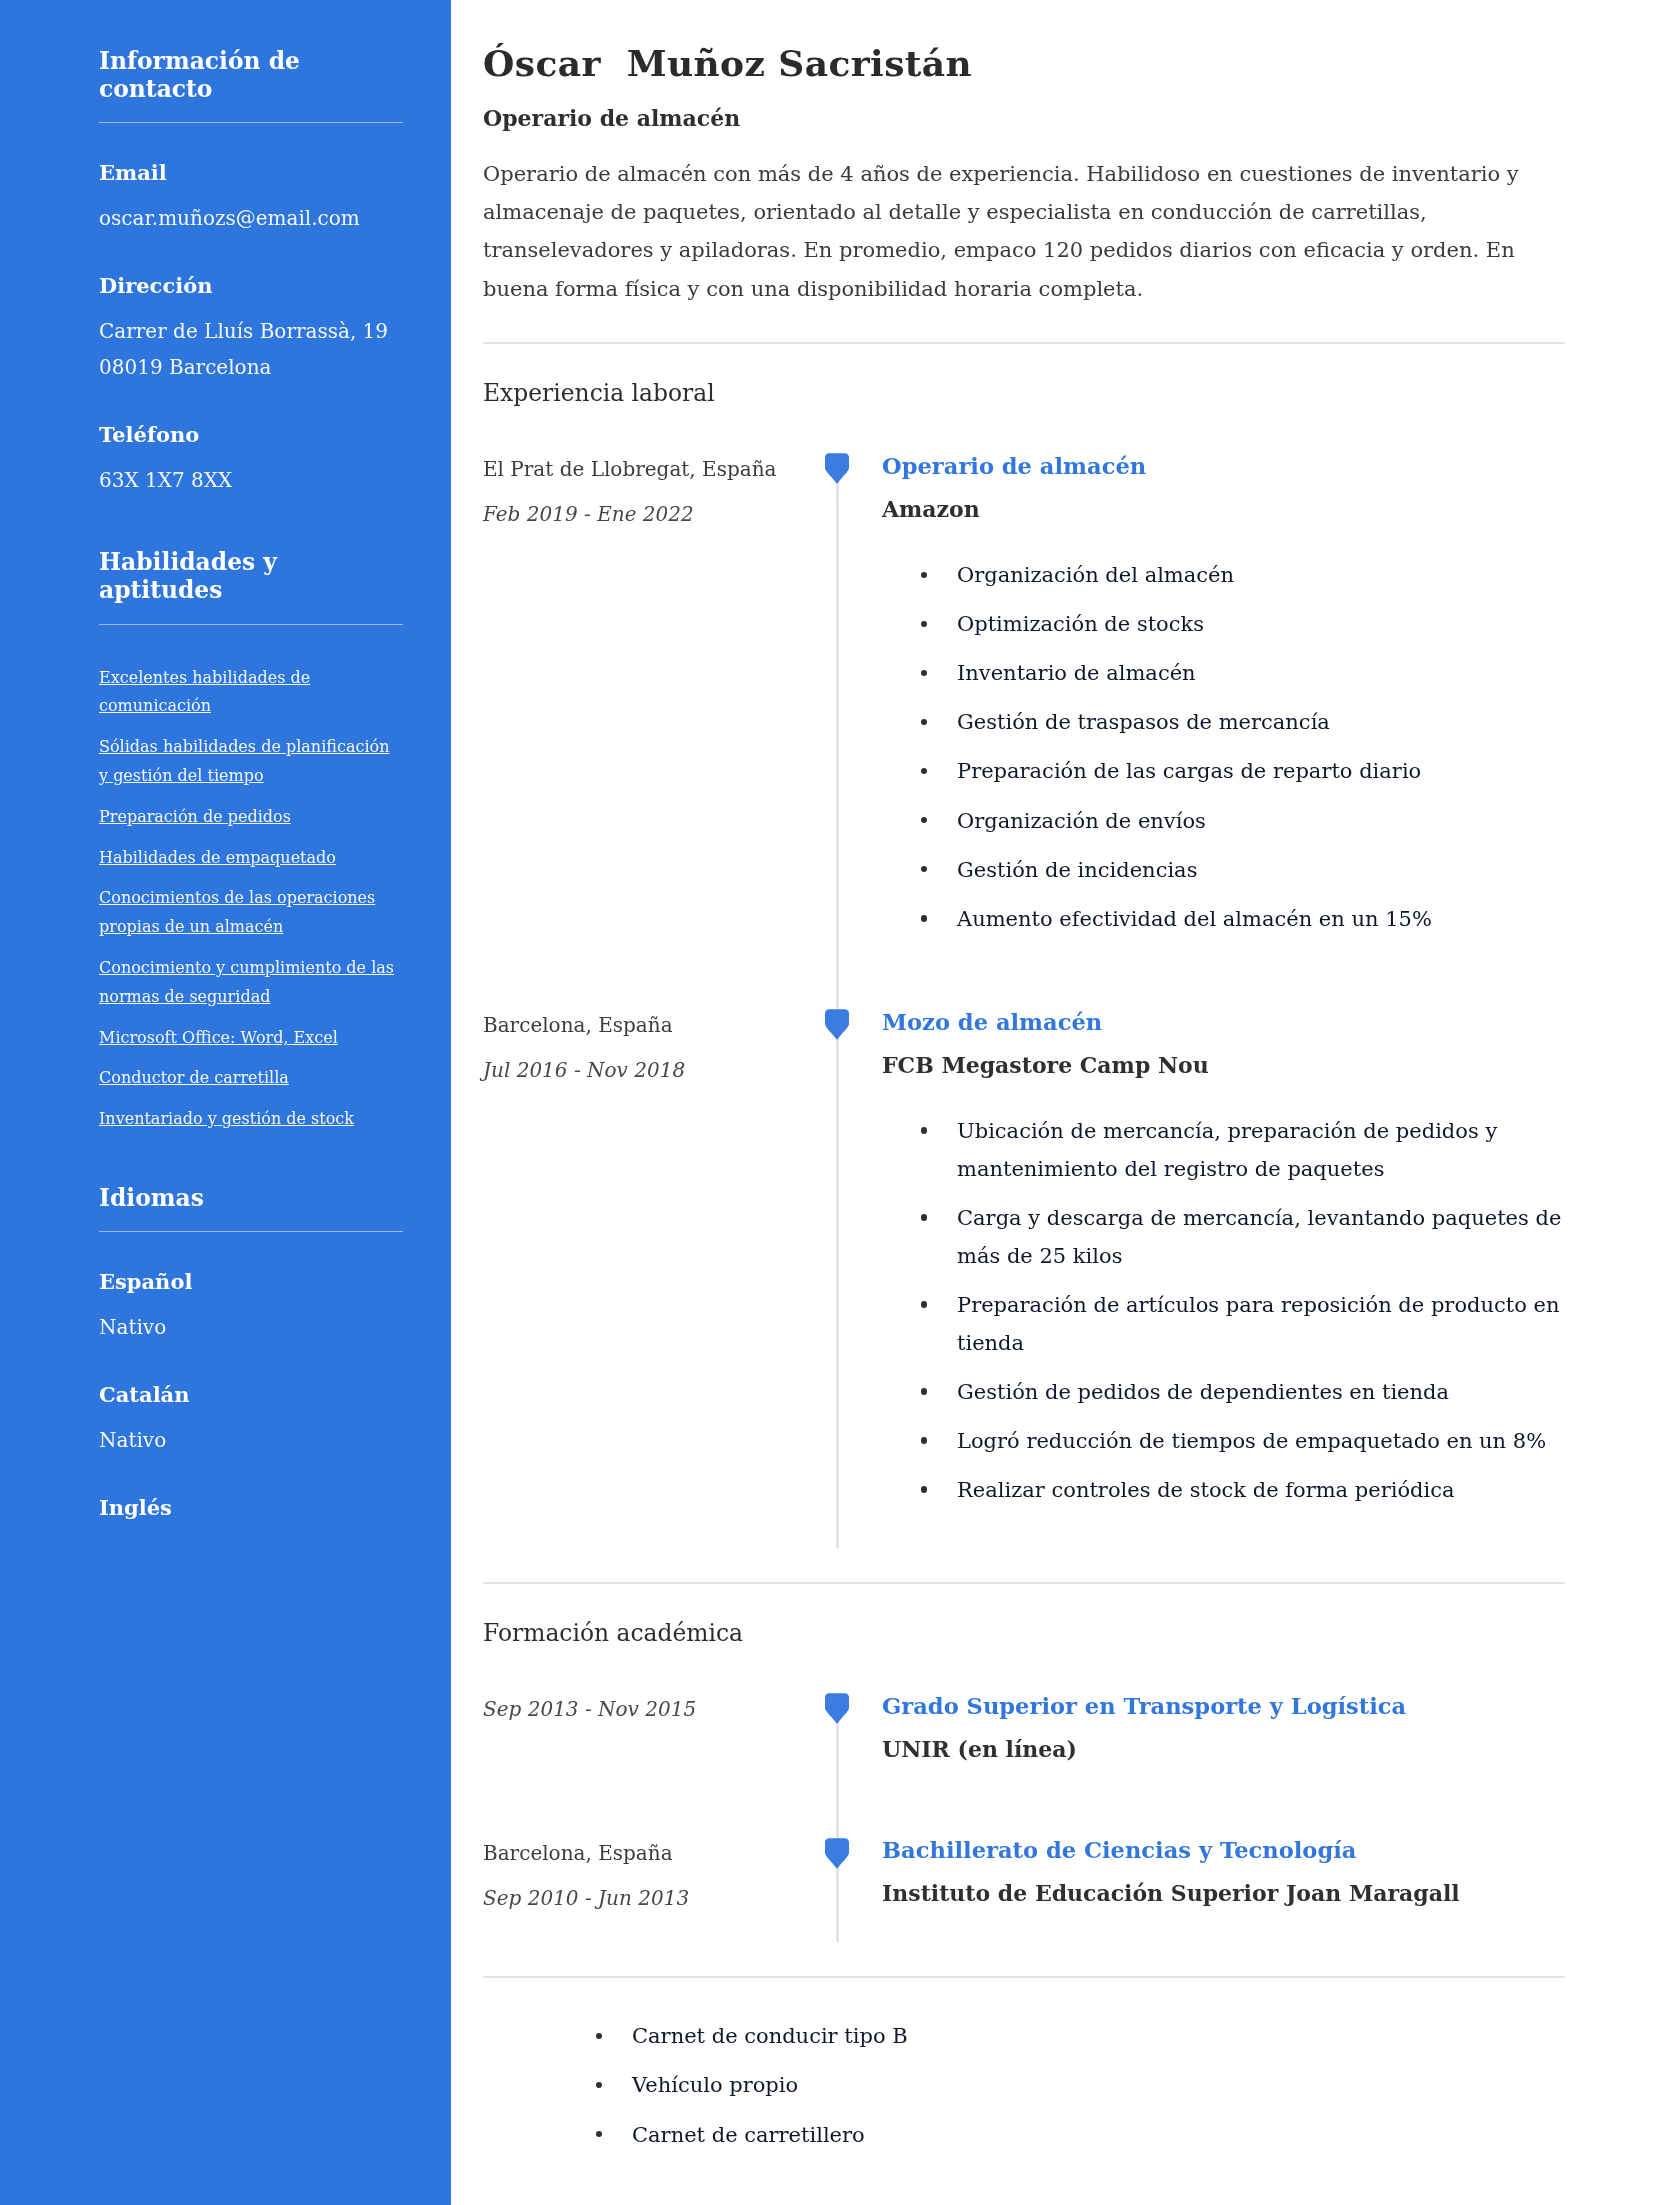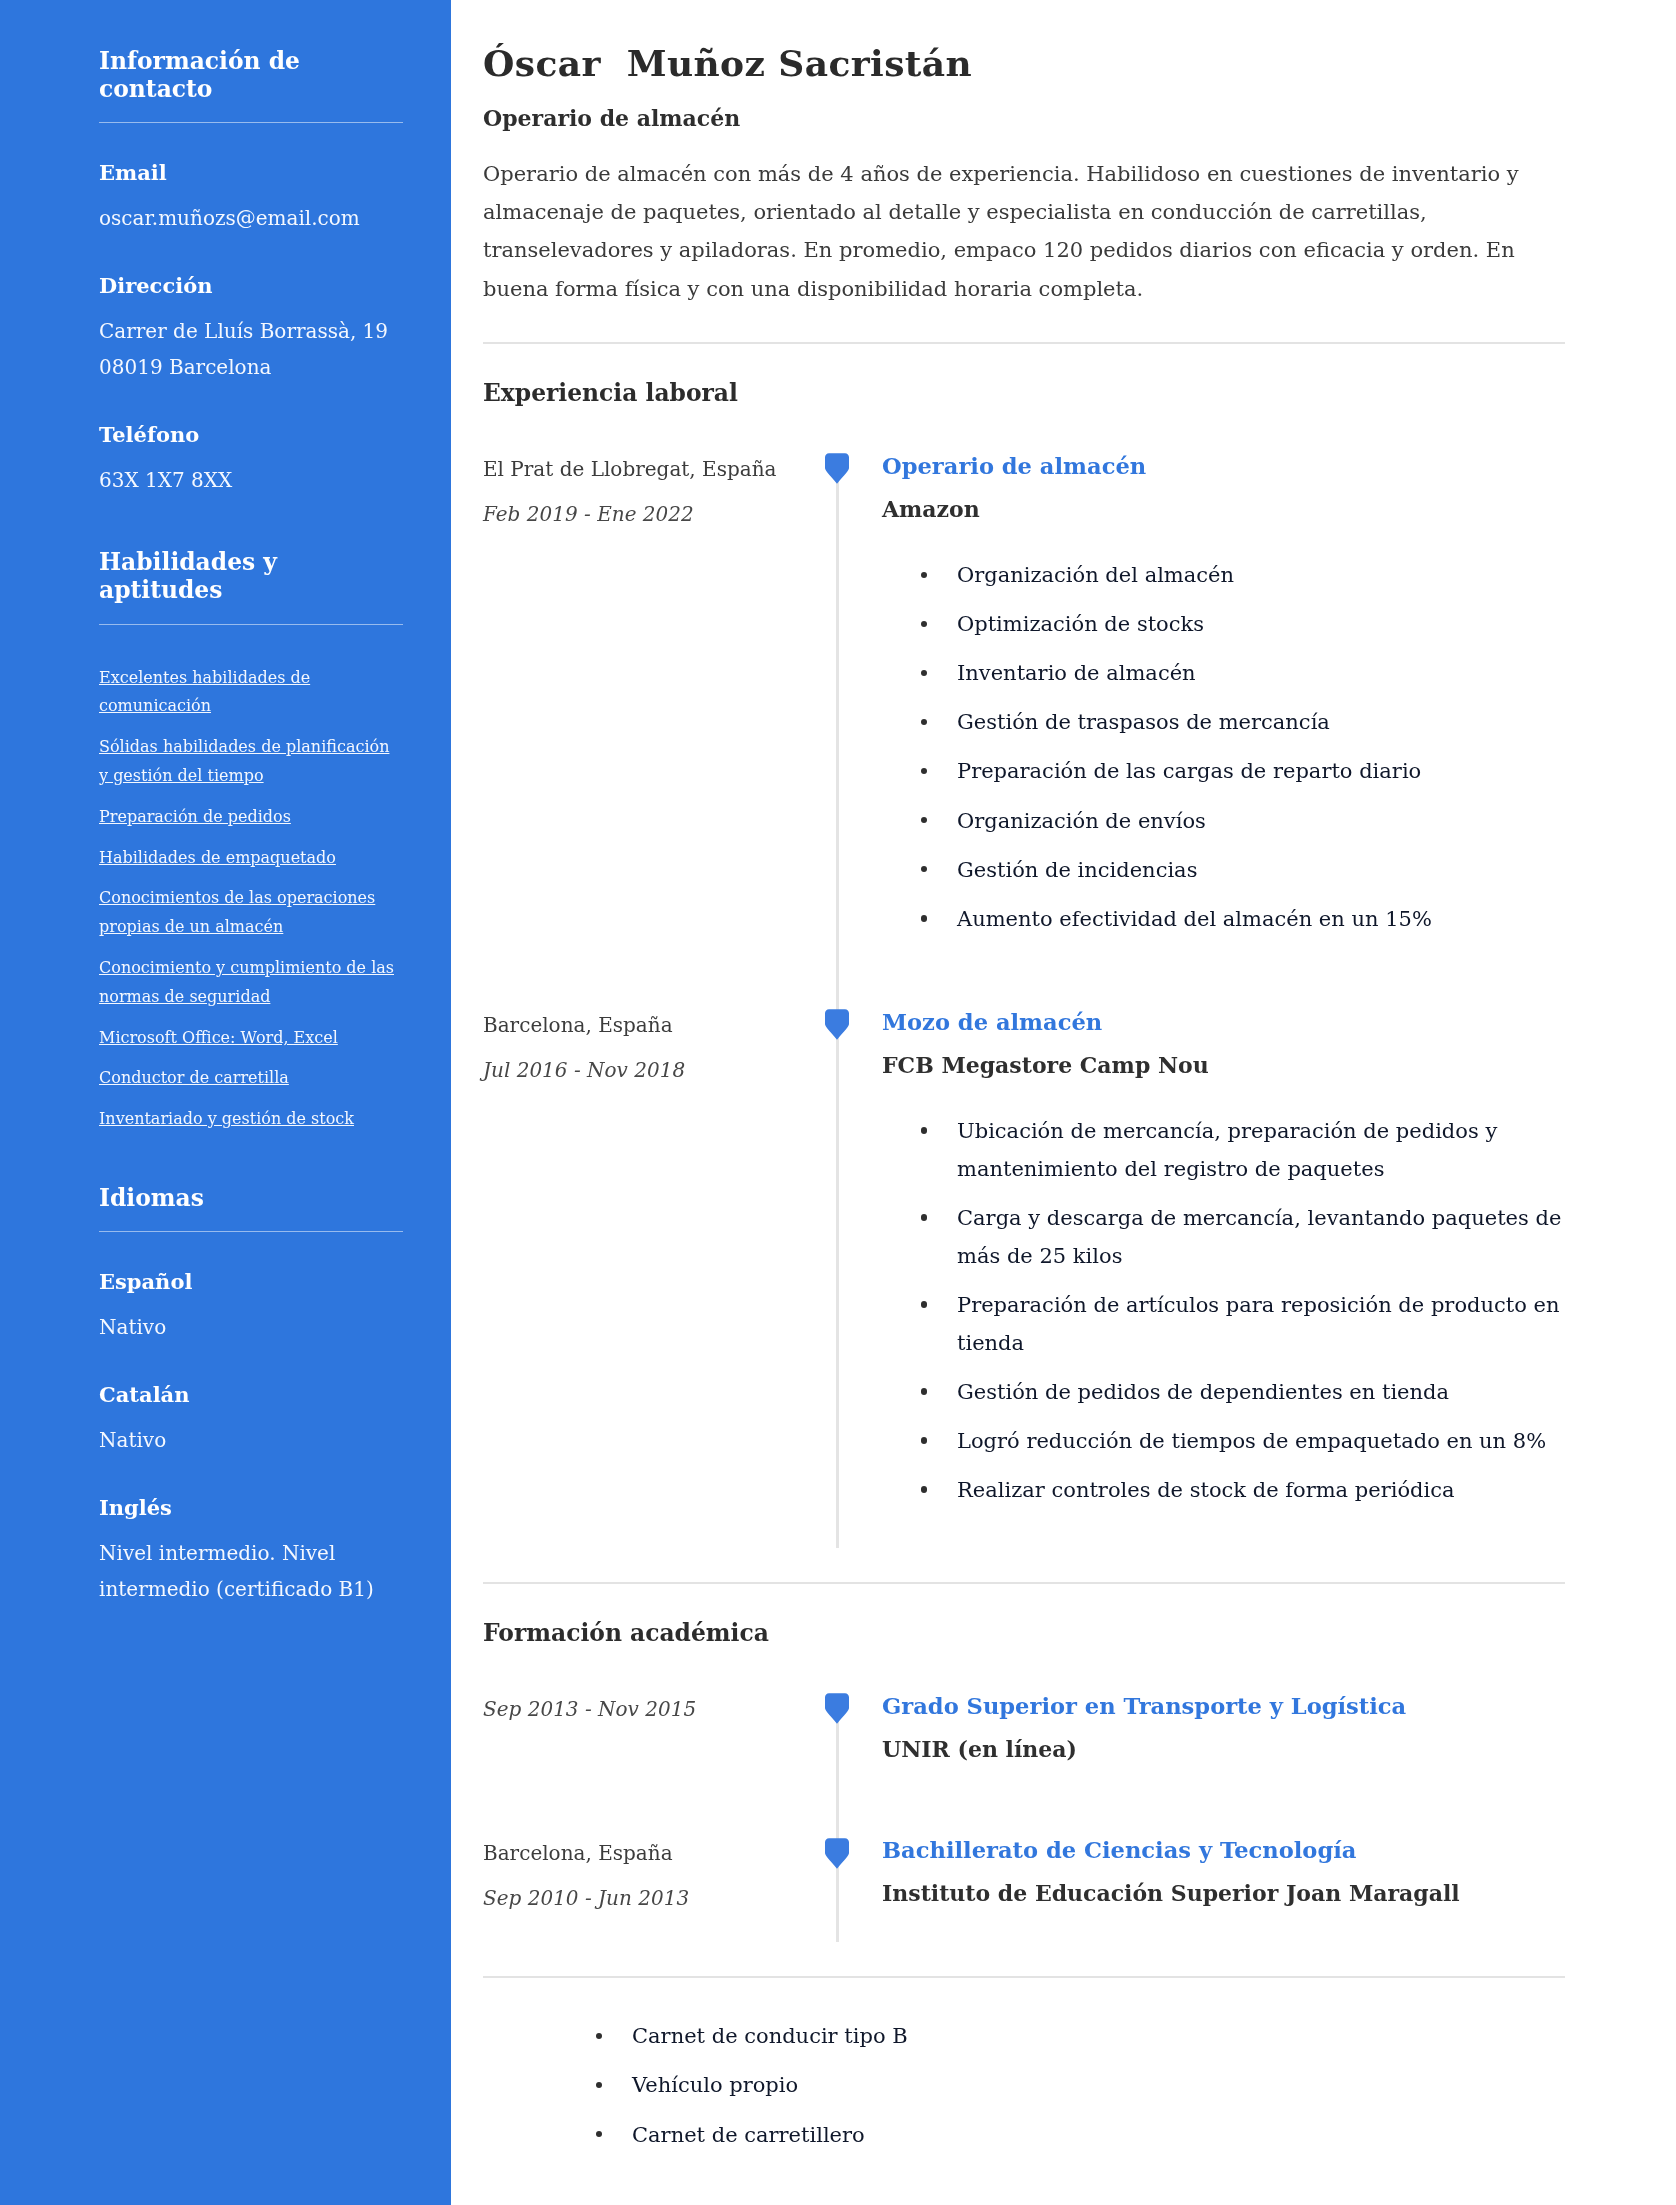--- a/index.html
+++ b/index.html
@@ -19,21 +19,21 @@
   .skill-list { margin-top:39px; }
   .skill-item { font-size:16px; line-height:1.8; margin-bottom:12px; color:#f4f8ff;text-decoration:underline; }
 
   
   .content { flex:1; box-sizing:border-box; padding:42px 52px 0 32px; color:#3a3a3a; }
   .person-name { font-size:36px; font-weight:bold; color:#2b2b2b; margin:0;
                  white-space:pre-wrap; letter-spacing:0.4px; }
   .person-subtitle { font-size:22px; font-weight:bold; color:#2e2e2e; margin-top:21px; }
   .summary { font-size:21px; line-height:1.82; margin:24px 0 0 0; max-width:1080px; color:#3a3a3a; }
   .divider { border:none; border-top:2.4px solid #e3e3e3; margin:34px 0 0 0; }
-  .section-title { font-size:23.4px; font-weight:bold; color:#2c2c2c; margin:35px 0 0 0; }
+  .section-title { font-size:23.4px; font-weight:normal; color:#2c2c2c; margin:35px 0 0 0; }
 
   .entries { position:relative; margin-top:45px; padding-bottom:27px; }
   .tline { position:absolute; left:353px; top:8px; bottom:0; width:3.2px; background:#e4e4e4; }
   .entry { position:relative; display:flex; }
   .entry + .entry { margin-top:58px; }
   .entries.edu .entry + .entry { margin-top:71px; }
   .entry-meta { width:355px; min-width:355px; box-sizing:border-box; padding-right:56px; }
   .entry-location { font-size:20px; color:#3c3c3c; line-height:1.7; margin-bottom:11.3px; }
   .entry-location:empty { display:none; margin:0; }
   .entry-dates { font-size:20px; font-style:italic; color:#474747; line-height:1.7; }
@@ -110,21 +110,20 @@
           <div class="side-value">Nativo</div>
         </div>
 
         <div class="side-item">
           <div class="side-label">Catalán</div>
           <div class="side-value">Nativo</div>
         </div>
 
         <div class="side-item">
           <div class="side-label">Inglés</div>
-          <div class="side-value">Nivel intermedio. Nivel intermedio (certificado B1)</div>
         </div>
 
     </section>
 
   </aside>
 
   <main class="content">
 
     <h1 class="person-name">Óscar  Muñoz Sacristán</h1>
     <div class="person-subtitle">Operario de almacén</div>

